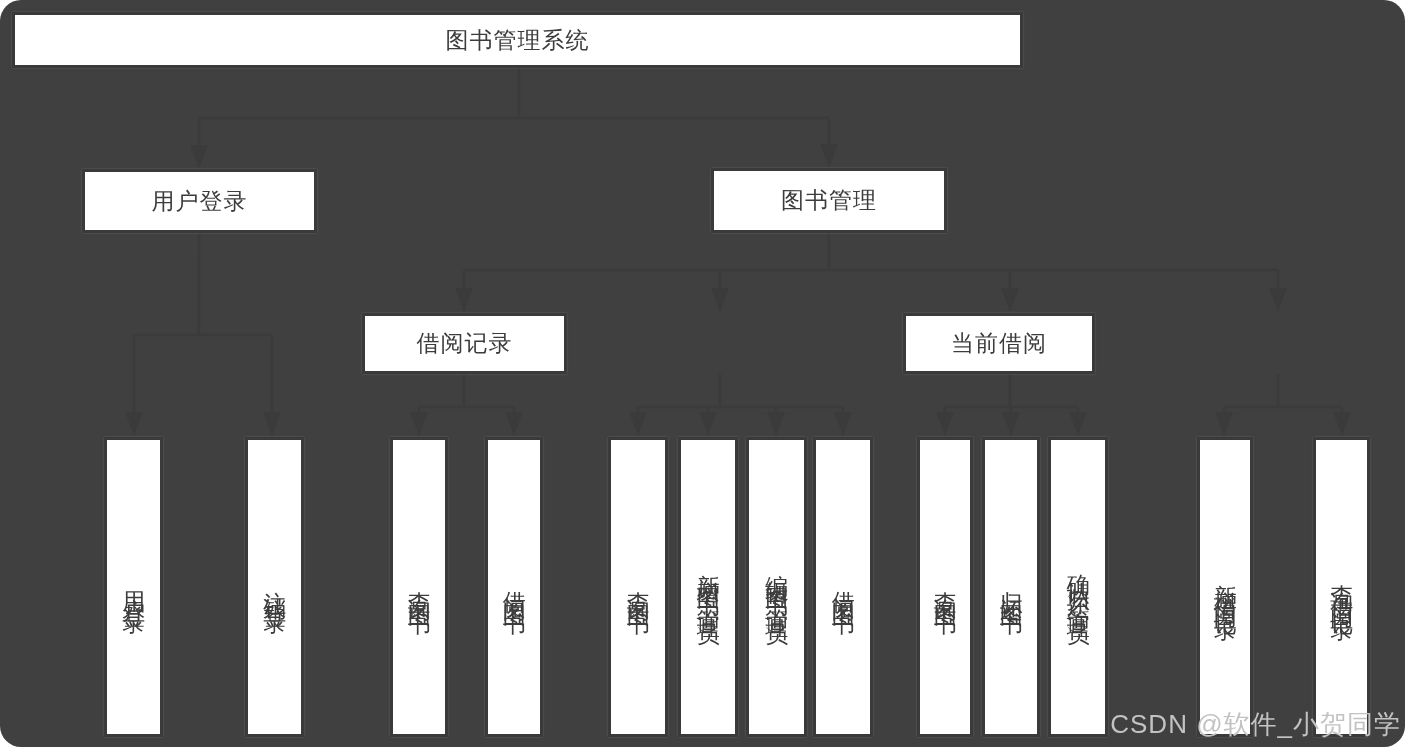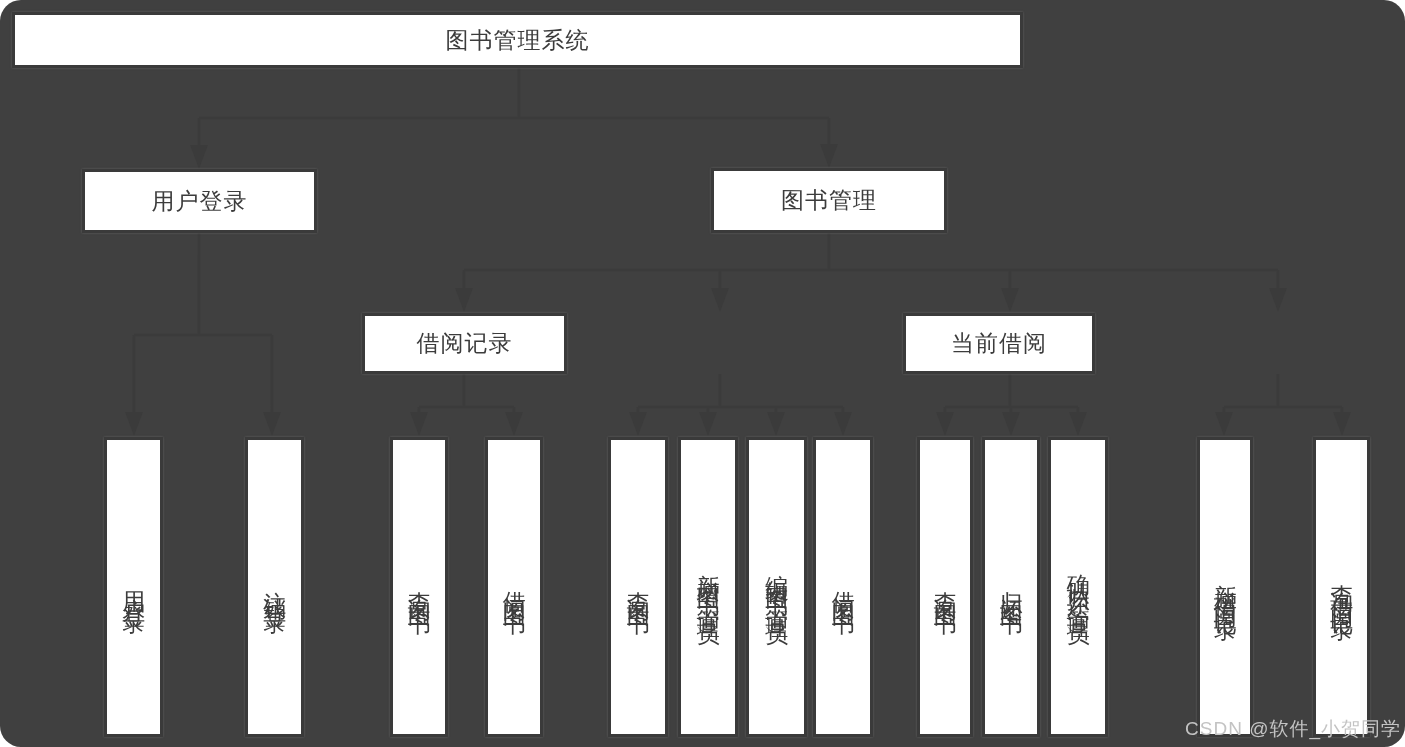--- a/index.html
+++ b/index.html
@@ -15,21 +15,21 @@
     box-shadow:0 0 2px rgba(130,130,130,.55);
   }
   .node .lbl-h { font-size:23px; letter-spacing:1px; white-space:nowrap; }
   .node .lbl-v {
     writing-mode:vertical-rl; text-orientation:mixed;
     font-size:23px; letter-spacing:7px; line-height:1.2;
     max-height:96%;
   }
   .watermark {
     position:absolute; right:4px; bottom:5px;
-    font-size:19px; color:#c3c3c3; letter-spacing:1px; white-space:nowrap;
+    font-size:26px; color:#c3c3c3; letter-spacing:1px; white-space:nowrap;
   }
 </style>
 </head>
 <body>
 
 <div class="canvas">
 
   <svg class="connectors" viewBox="0 0 1405 747" xmlns="http://www.w3.org/2000/svg">
     <g stroke="#3b3b3b" stroke-width="2.6" fill="none">
       <path d="M519 68 V118 M199 118 H829 M199 118 V150 M829 118 V149

